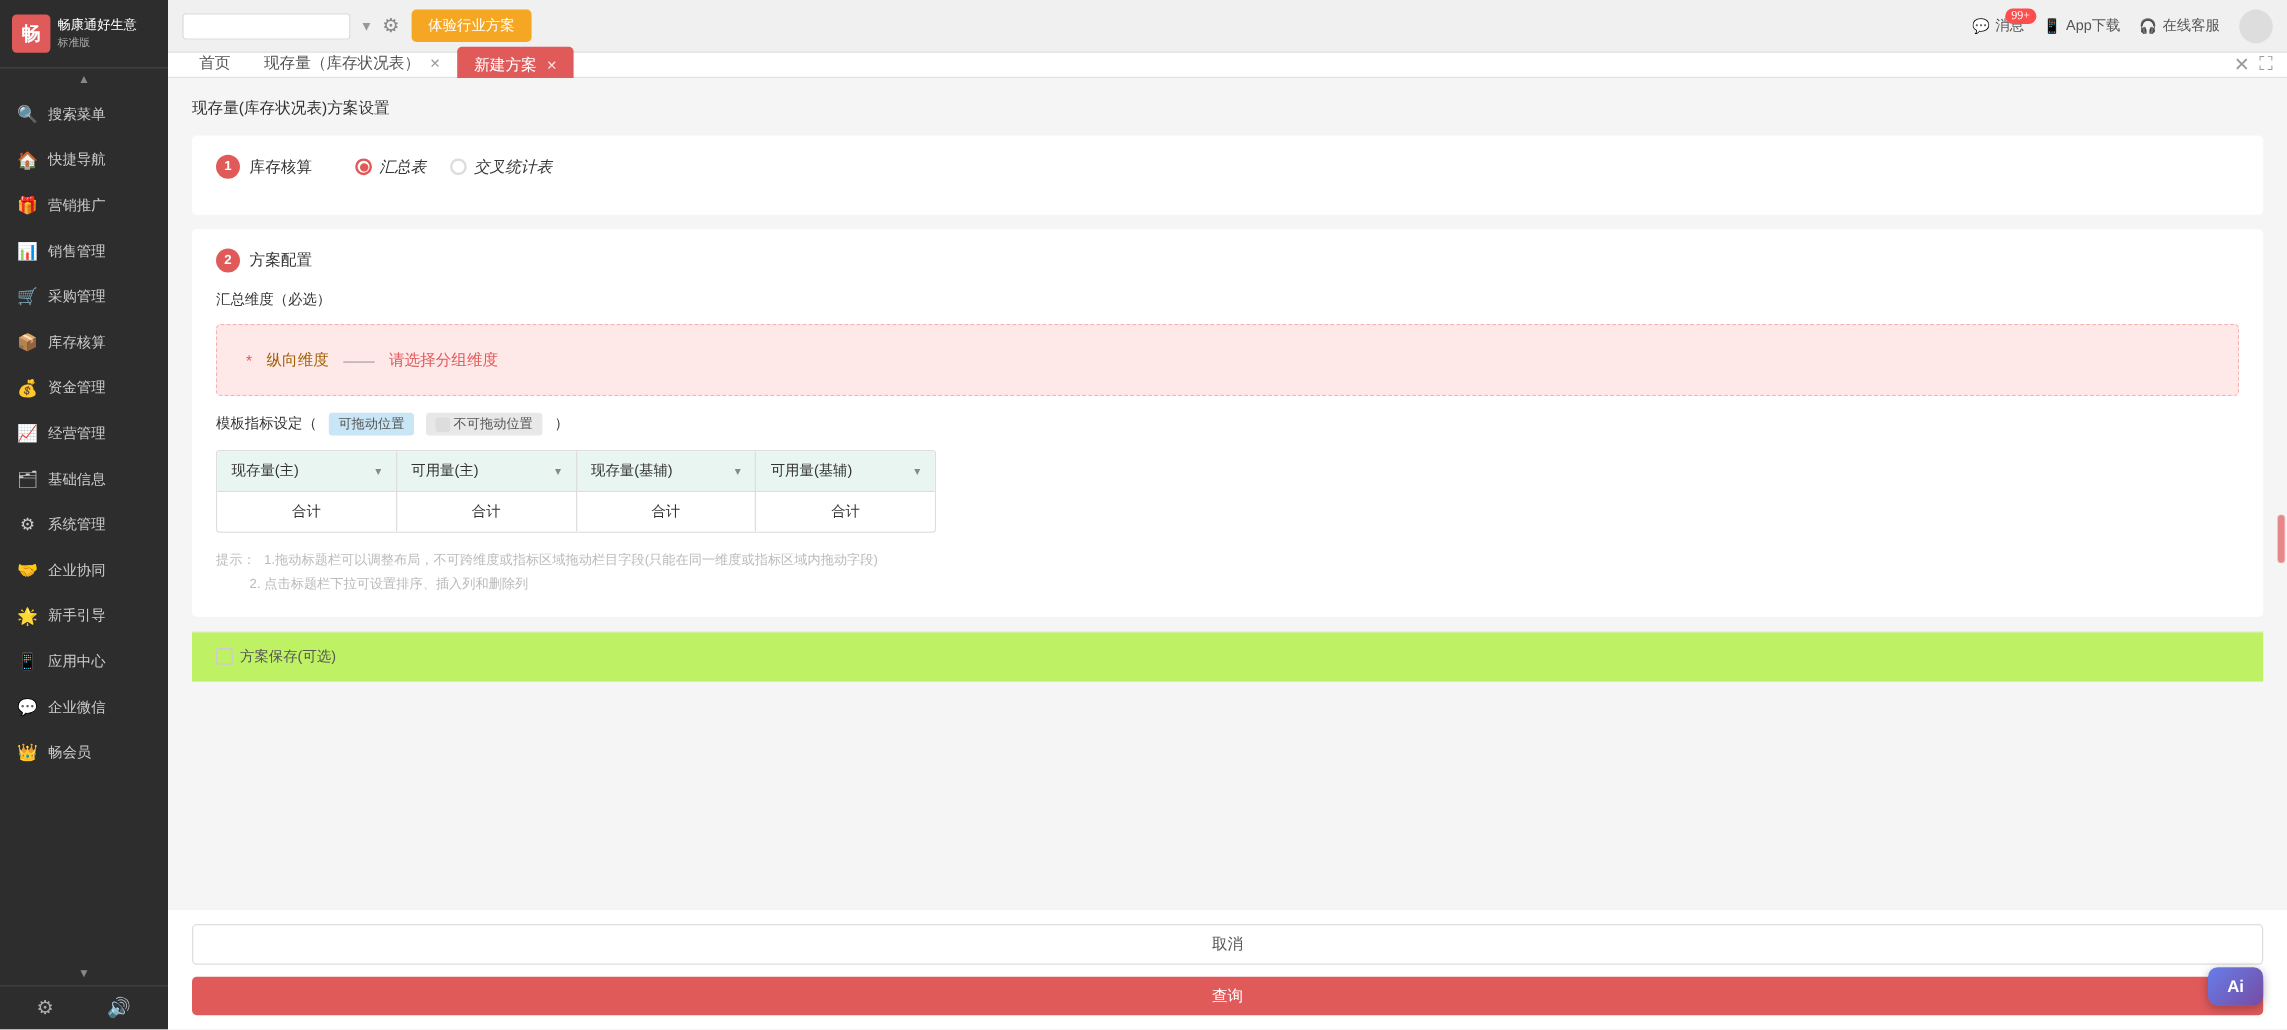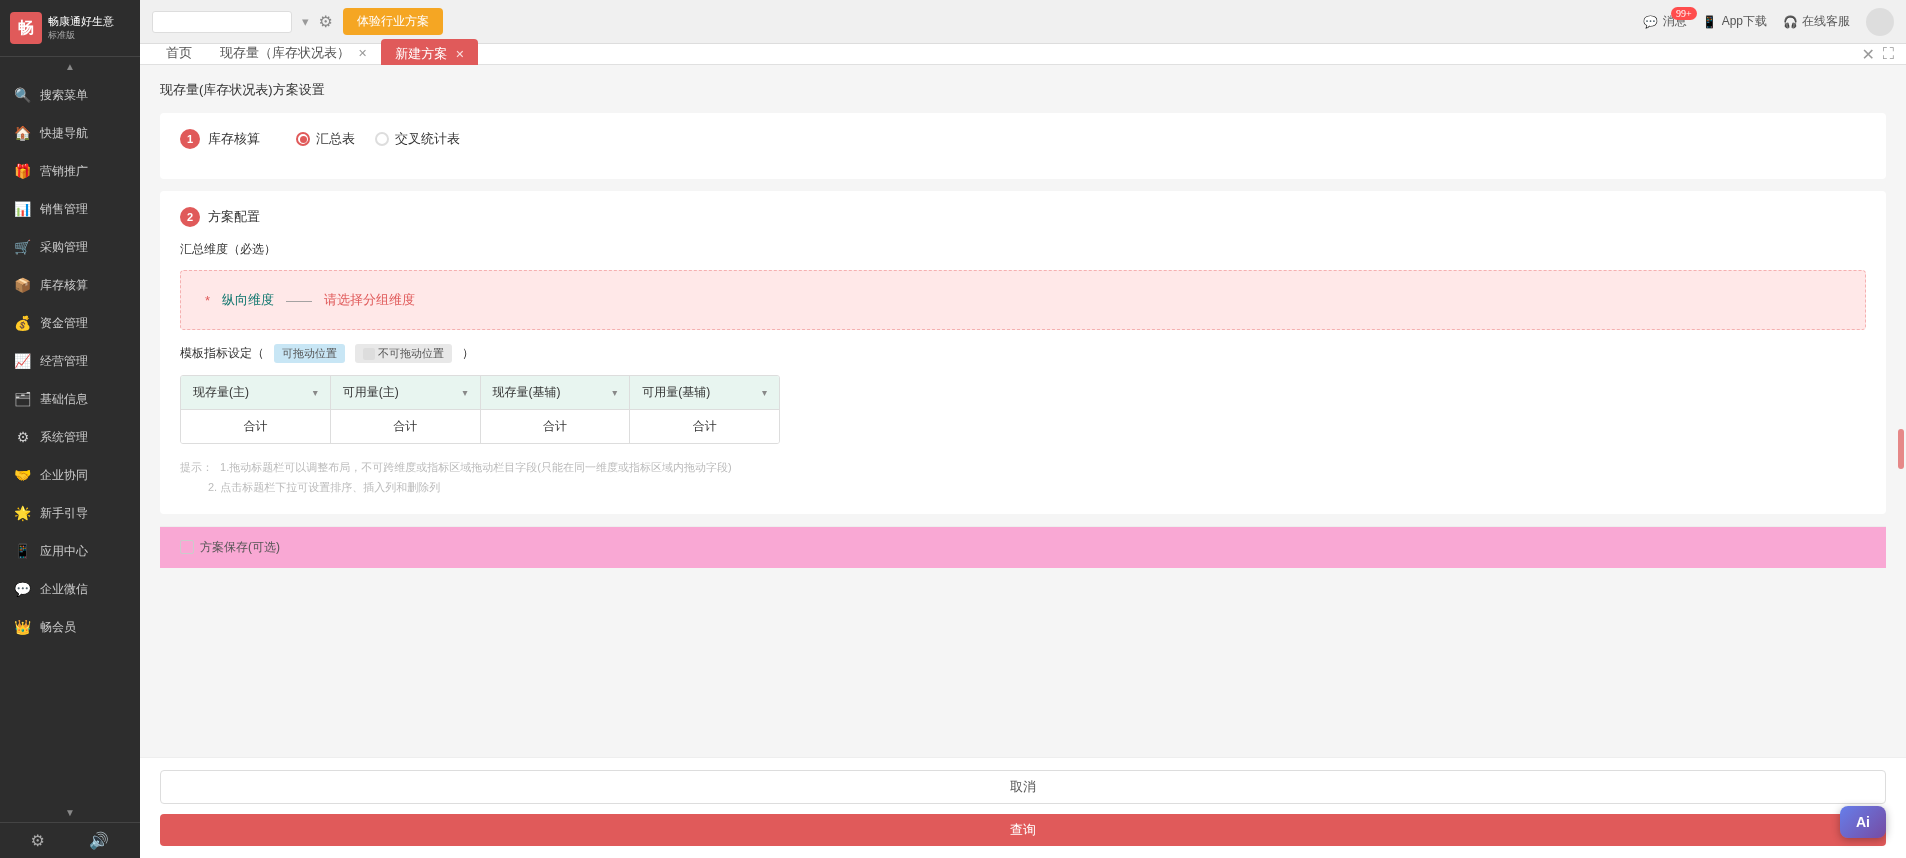--- a/index.html
+++ b/index.html
@@ -254,20 +254,21 @@
       color: #333;
       font-weight: 500;
     }
 
     
     .template-options {
       display: flex;
       align-items: center;
       gap: 20px;
       margin-left: 28px;
+      font-style: italic;
     }
     .radio-option {
       display: flex;
       align-items: center;
       gap: 6px;
       cursor: pointer;
       font-size: 13px;
       color: #333;
     }
     .radio-btn {
@@ -312,21 +313,21 @@
       margin-bottom: 14px;
       display: flex;
       align-items: center;
       gap: 12px;
     }
     .dimension-required {
       color: #e05a5a;
       font-size: 13px;
     }
     .dimension-label {
-      color: #0f766e;
+      color: #a16207;
       font-size: 13px;
     }
     .dimension-dash {
       color: #999;
       font-size: 13px;
     }
     .dimension-placeholder {
       color: #e05a5a;
       font-size: 13px;
     }
@@ -420,21 +421,21 @@
       margin-right: 4px;
     }
 
     
     .save-checkbox-area {
       display: flex;
       align-items: center;
       gap: 6px;
       margin-top: 12px;
       padding: 12px 20px;
-      background: #f9a8d4;
+      background: #bef264;
       border-top: 1px solid #eee;
     }
     .save-checkbox {
       width: 14px;
       height: 14px;
       border: 1px solid #ccc;
       border-radius: 2px;
       cursor: pointer;
     }
     .save-label {

